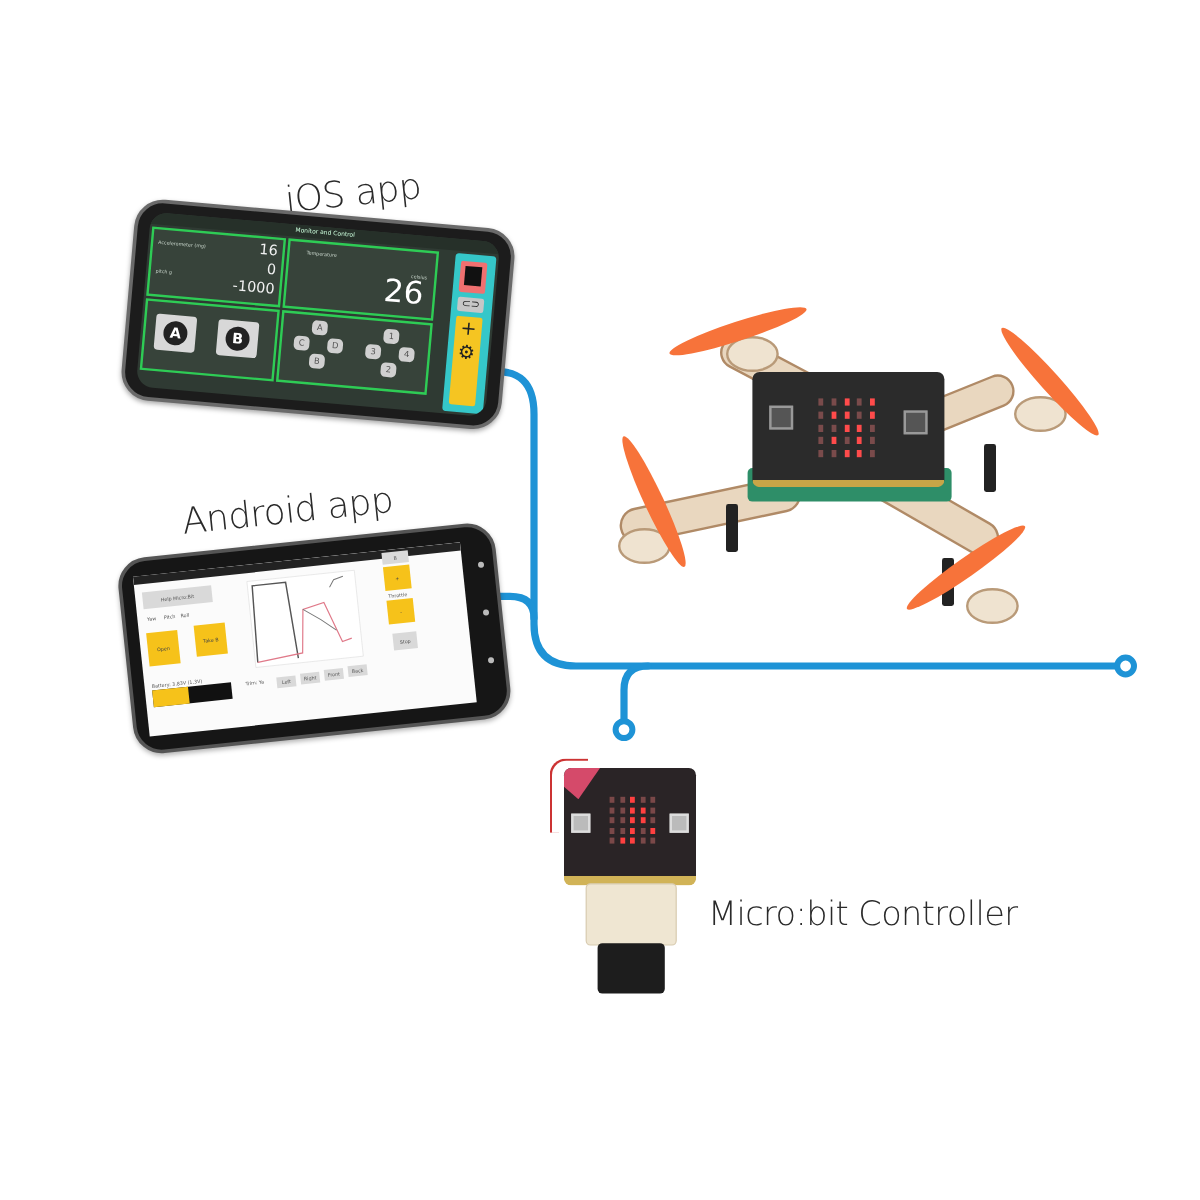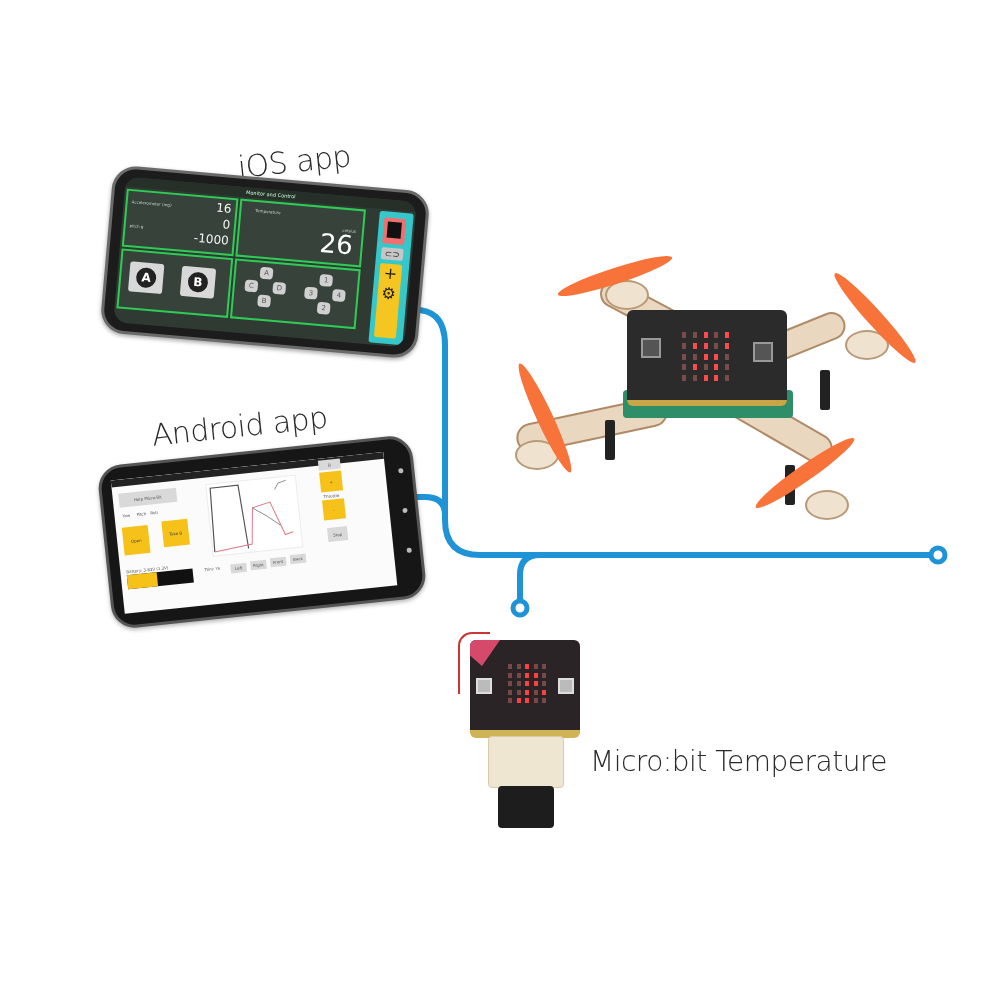--- a/index.html
+++ b/index.html
@@ -71,21 +71,21 @@
     <path d="M408 310 Q 445 306 445 345 L 445 520 Q 445 555 480 555 L 930 555"></path>
     <path d="M408 497 L 425 497 Q 445 497 445 515"></path>
     <path d="M540 555 Q 520 555 520 575 L 520 602"></path>
   </g>
   <circle cx="938" cy="555" r="7" fill="#fff" stroke="#1e93d6" stroke-width="5"></circle>
   <circle cx="520" cy="608" r="7" fill="#fff" stroke="#1e93d6" stroke-width="5"></circle>
 </svg>
 
 <div class="label" id="ios-label">iOS app</div>
 <div class="label" id="android-label">Android app</div>
-<div class="label" id="mb-label">Micro:bit Temperature</div>
+<div class="label" id="mb-label">Micro:bit Controller</div>
 
 <div class="ios-phone">
   <div class="ios-screen">
     <div class="ios-topbar">Monitor and Control</div>
     <div class="ios-grid">
       <div class="ios-panel" style="left:0;top:0;width:112px;height:58px;">
         <div class="smalltxt" style="left:4px;top:8px;">Accelerometer (mg)</div>
         <div class="smalltxt" style="left:4px;top:32px;">pitch g</div>
         <div class="val" style="top:2px;">16</div>
         <div class="val" style="top:18px;">0</div>

